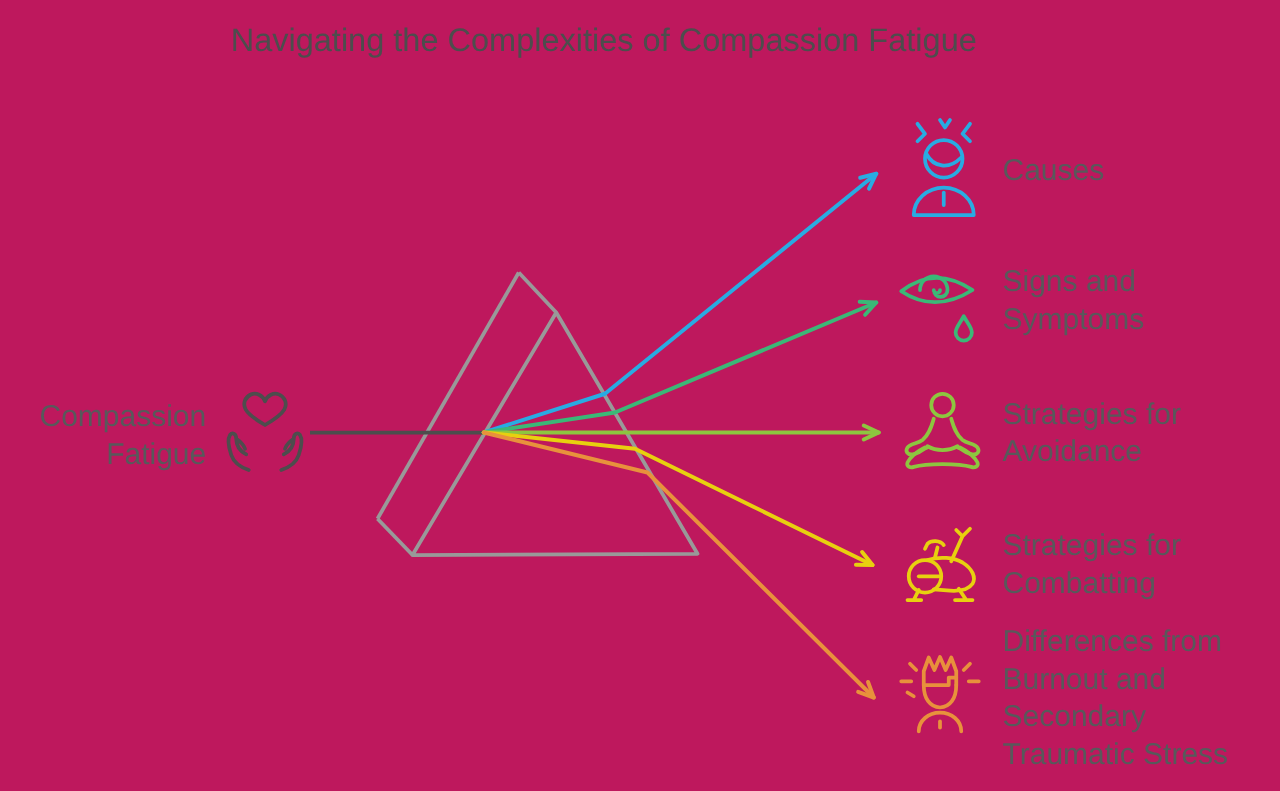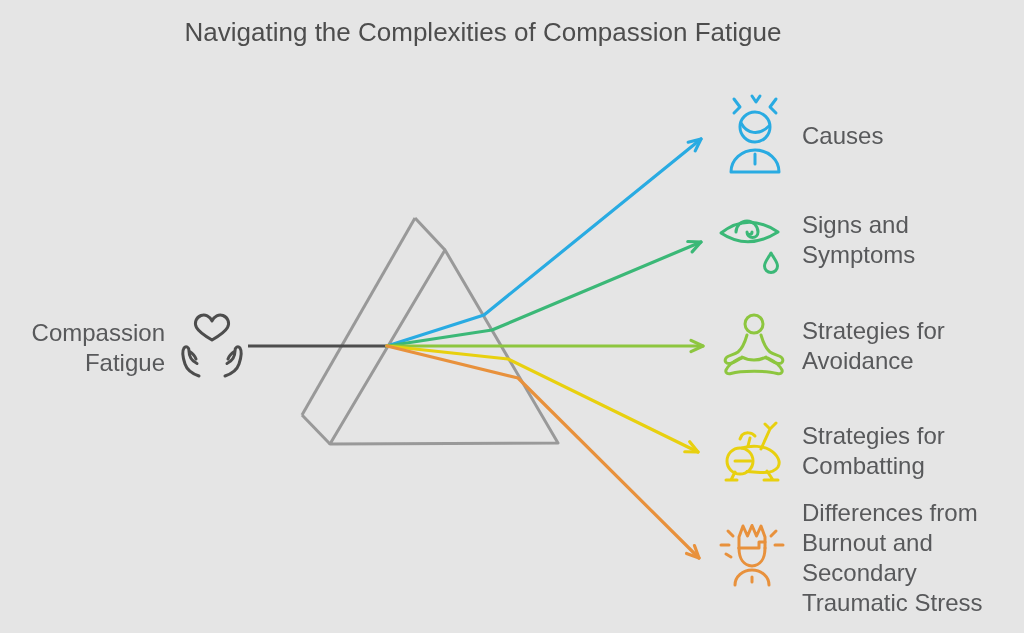--- a/index.html
+++ b/index.html
@@ -1,16 +1,16 @@
 <!DOCTYPE html>
 <html><head>
 <meta charset="utf-8">
 <style>
   html,body{margin:0;padding:0;background:#ffffff;width:1024px;height:633px;overflow:hidden;}
-  .stage{position:relative;width:1024px;height:633px;background:#e5e5e5;}
+  .stage{position:relative;width:1024px;height:633px;background:#be185d;}
   svg{display:block;}
   svg text{font-family:"Liberation Sans","DejaVu Sans",sans-serif;}
   .title-text{font-size:26px;}
   .label-text{font-size:24px;}
   .source-text{font-size:24px;text-anchor:end;}
   .stroke-art{fill:none;stroke-width:3;stroke-linecap:round;stroke-linejoin:round;}
   .ray{fill:none;stroke-width:3.2;stroke-linecap:round;stroke-linejoin:round;}
   .prism-path{fill:none;stroke-width:3;stroke-linejoin:round;}
   .beam{fill:none;stroke-width:3;stroke-linecap:butt;}
 </style>

